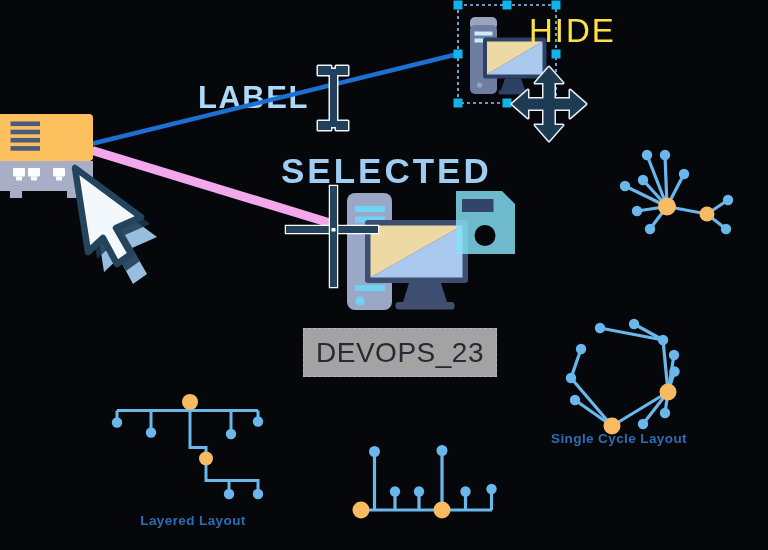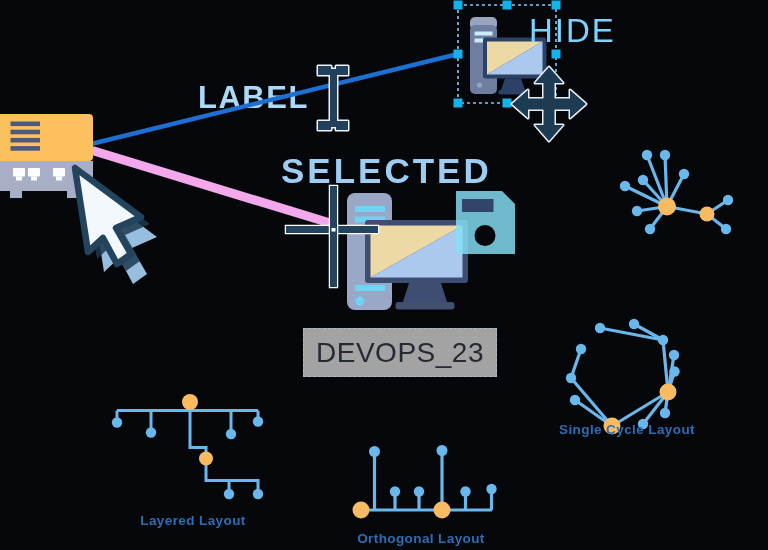--- a/index.html
+++ b/index.html
@@ -10,40 +10,40 @@
   #stage svg{position:absolute;left:0;top:0;z-index:2;}
   .txt{position:absolute;white-space:nowrap;}
   .under{z-index:1;}
   .over{z-index:3;}
   .label-word{
     left:198px;top:80px;font-size:31px;font-weight:800;letter-spacing:1.5px;
     color:#add9f8;
   }
   .hide-word{
     left:529px;top:12px;font-size:33px;font-weight:400;letter-spacing:2px;
-    color:#7dd3fc;
+    color:#fde047;
   }
   .selected-word{
     left:281px;top:151px;font-size:35px;font-weight:700;letter-spacing:3px;
     color:#9fcdf2;
   }
   .devops-box{
     left:303px;top:328px;width:194px;height:49px;z-index:3;position:absolute;
     background:#a3a3a3;border:1px dashed #aeb9c6;box-sizing:border-box;
     display:flex;align-items:center;justify-content:center;
   }
   .devops-box span{
     font-size:28px;color:#262a33;letter-spacing:0.5px;font-weight:400;
   }
   .layout-label{
     font-size:13.5px;font-weight:700;color:#2d6db4;letter-spacing:0.4px;
     text-align:center;z-index:3;position:absolute;
   }
   .lbl-symmetrical{left:599px;top:258px;width:156px;}
-  .lbl-singlecycle{left:544px;top:422px;width:150px;margin-left:8px;}
+  .lbl-singlecycle{left:544px;top:431px;width:150px;}
   .lbl-layered{left:133px;top:513px;width:120px;}
   .lbl-orthogonal{left:351px;top:531px;width:140px;}
 </style>
 </head>
 <body>
 
 <div id="stage">
 
   <div class="txt under label-word">LABEL</div>
 
@@ -240,15 +240,14 @@
 
   <div class="txt over hide-word">HIDE</div>
   <div class="txt over selected-word">SELECTED</div>
 
   <div class="devops-box">
     <span>DEVOPS_23</span>
   </div>
 
   <div class="layout-label lbl-singlecycle">Single Cycle Layout</div>
   <div class="layout-label lbl-layered">Layered Layout</div>
-  <div class="layout-label lbl-orthogonal">Orthogonal Layout</div>
 
 </div>
 
 </body></html>

